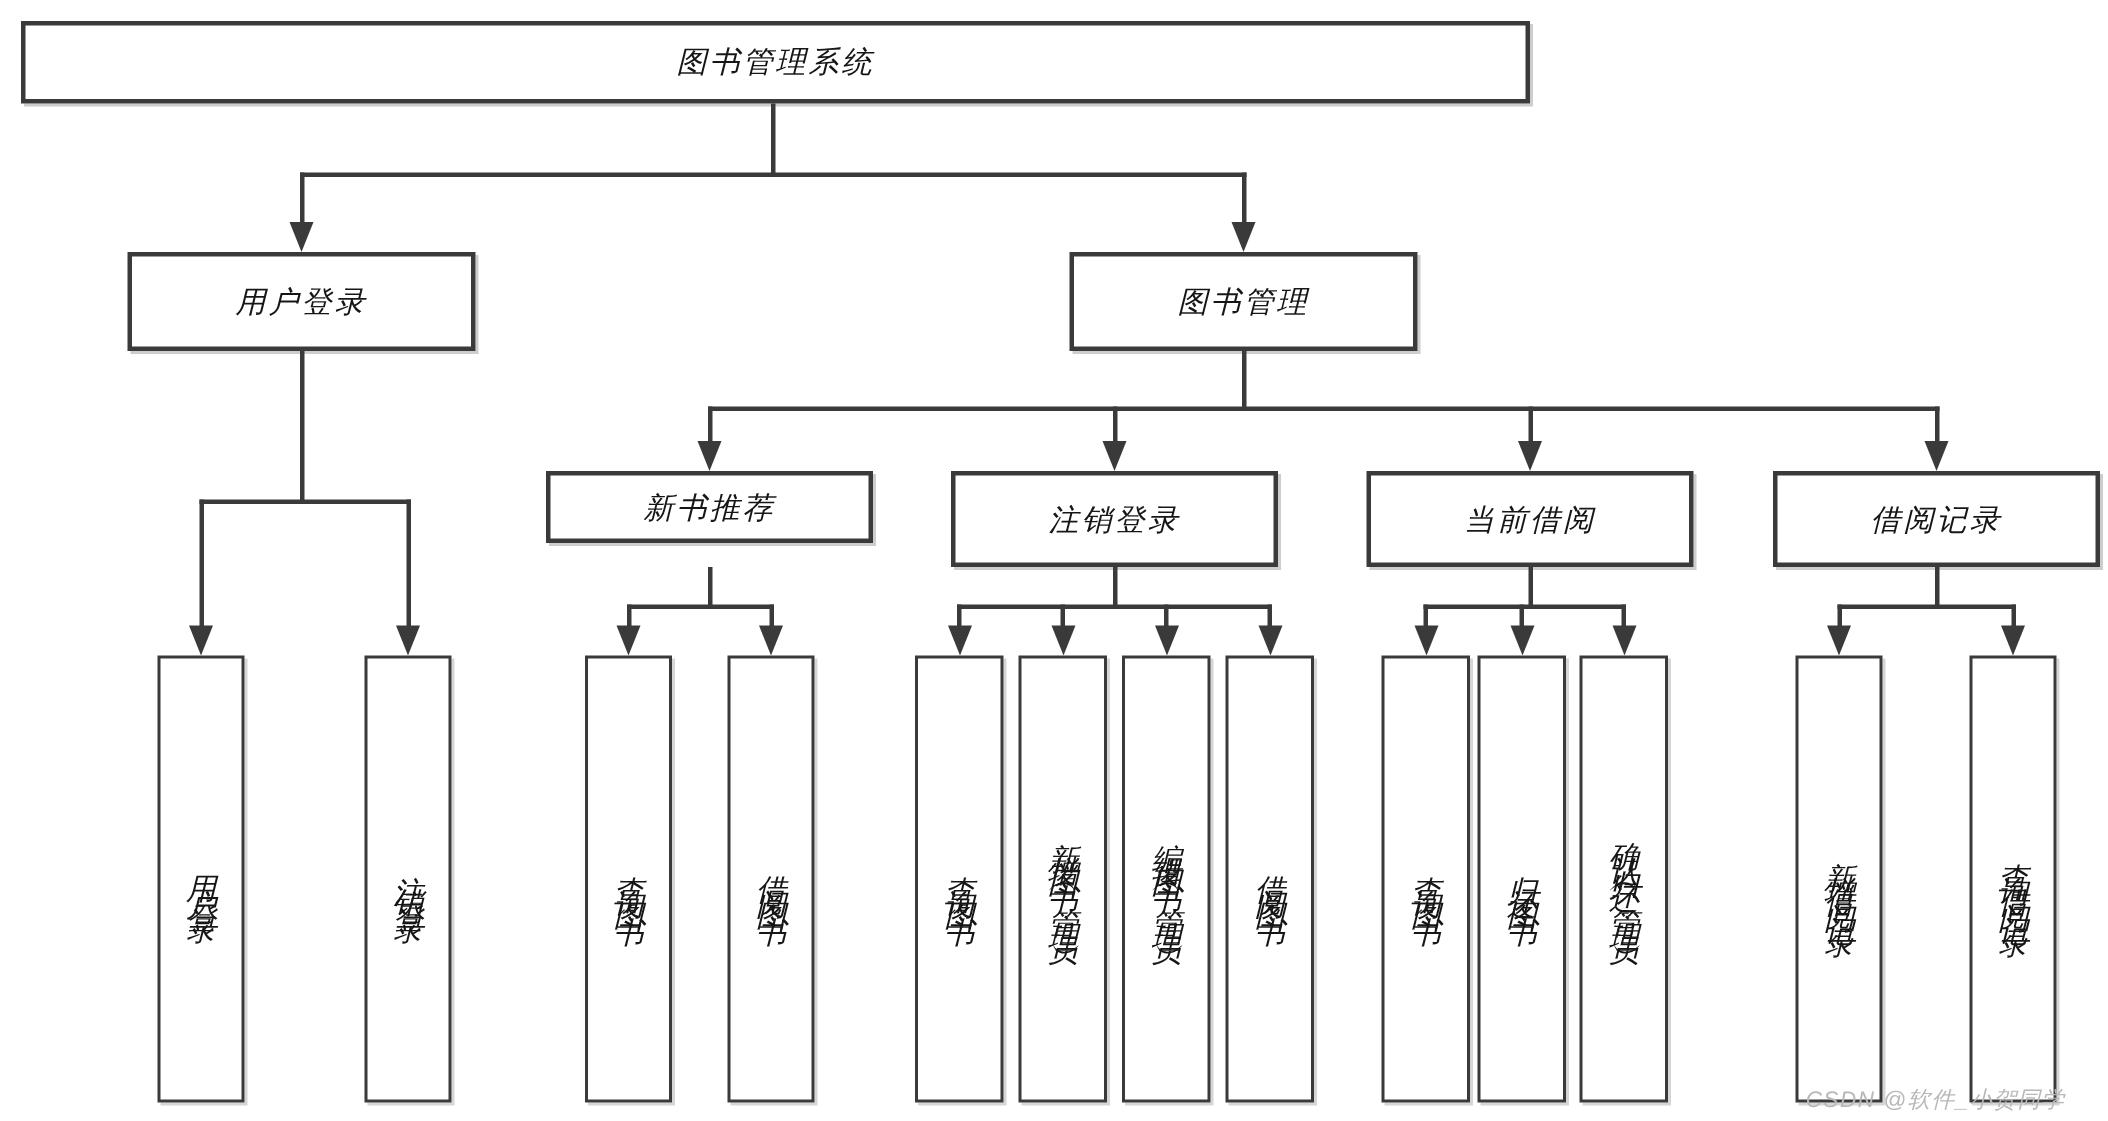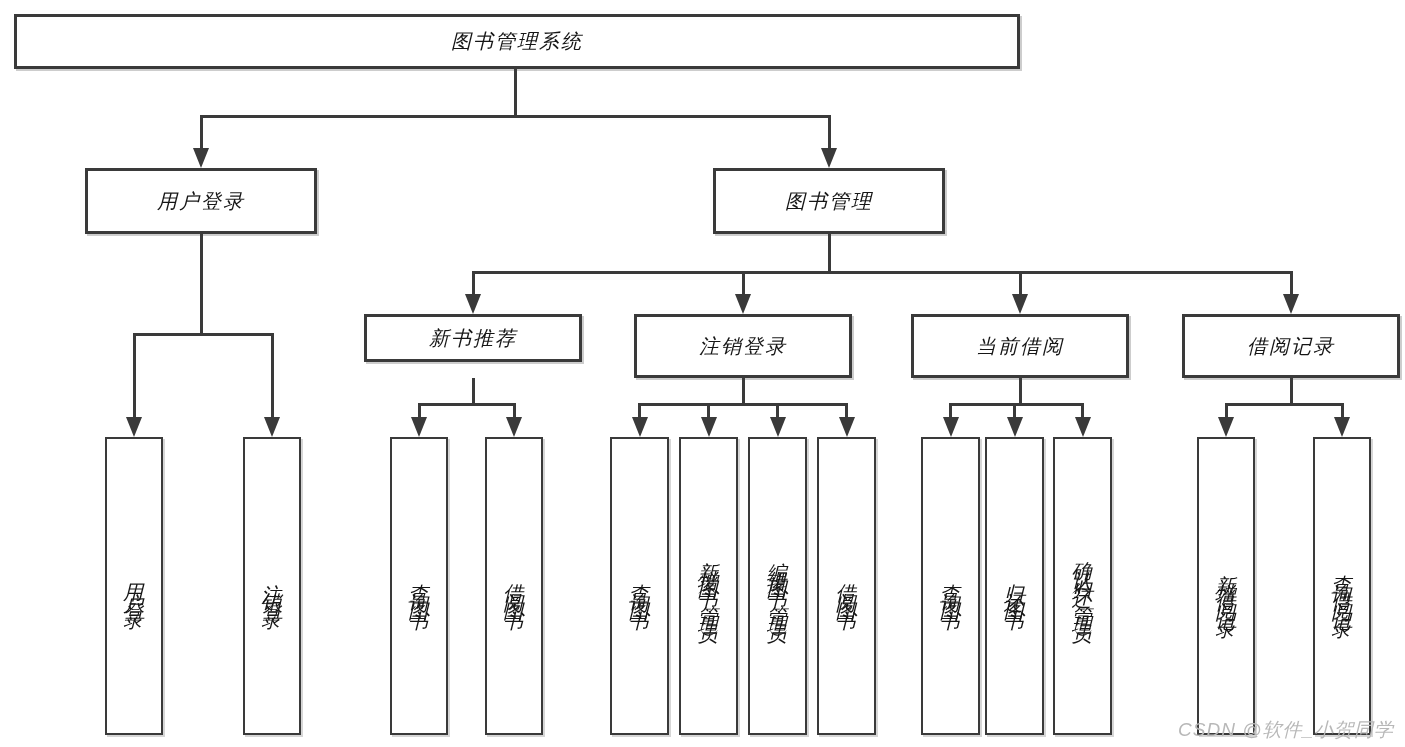--- a/index.html
+++ b/index.html
@@ -52,22 +52,22 @@
   .hline{position:absolute;height:3px;background:var(--line);}
   
   .arrow-down{
     position:absolute;width:0;height:0;
     border-left:8px solid transparent;
     border-right:8px solid transparent;
     border-top:20px solid var(--line);
   }
   .watermark{
     position:absolute;
-    right:11px;bottom:4px;
-    font-size:19px;
+    right:28px;bottom:4px;
+    font-size:15px;
     color:var(--watermark);
     letter-spacing:1px;
     white-space:nowrap;
   }
 </style>
 </head>
 <body>
 
 <div class="canvas">
 

